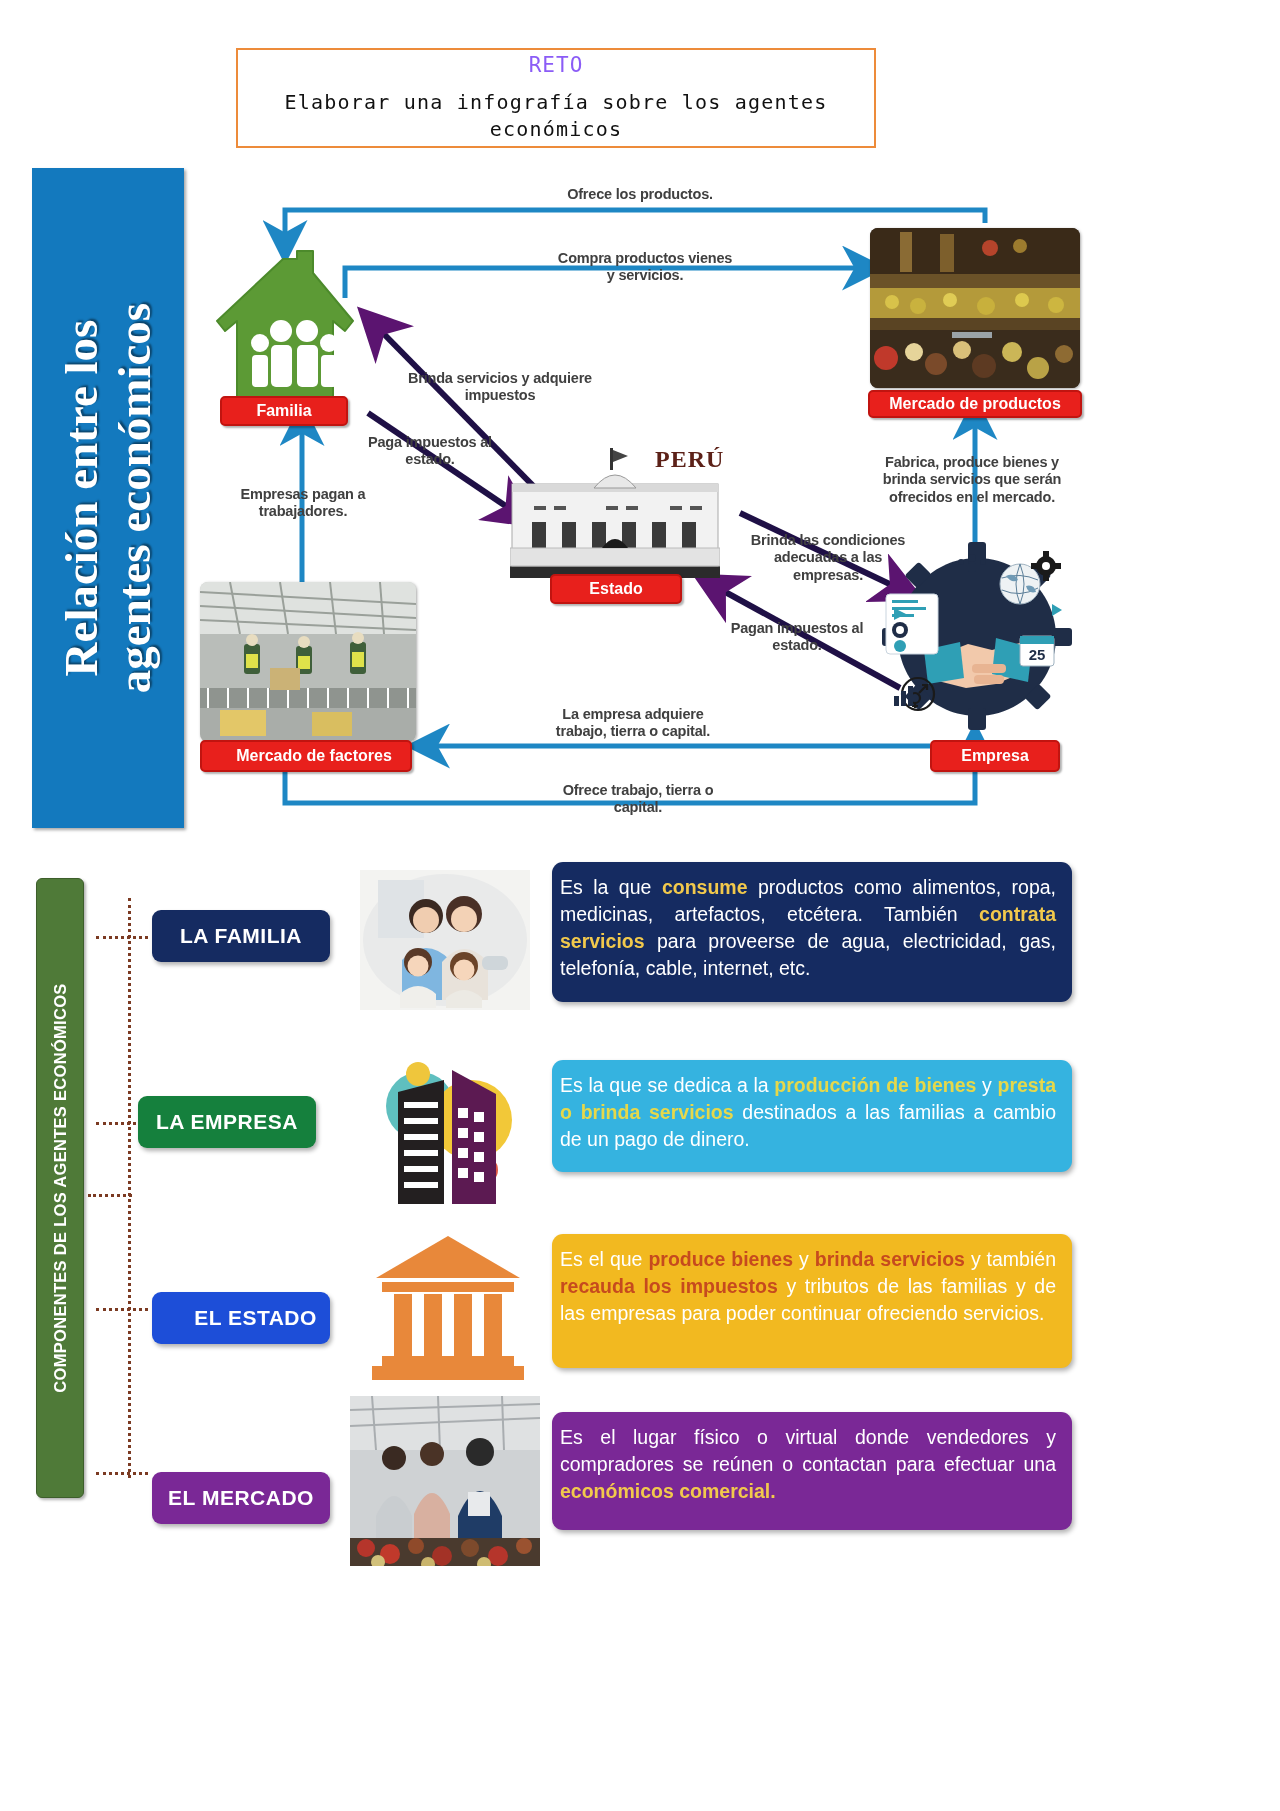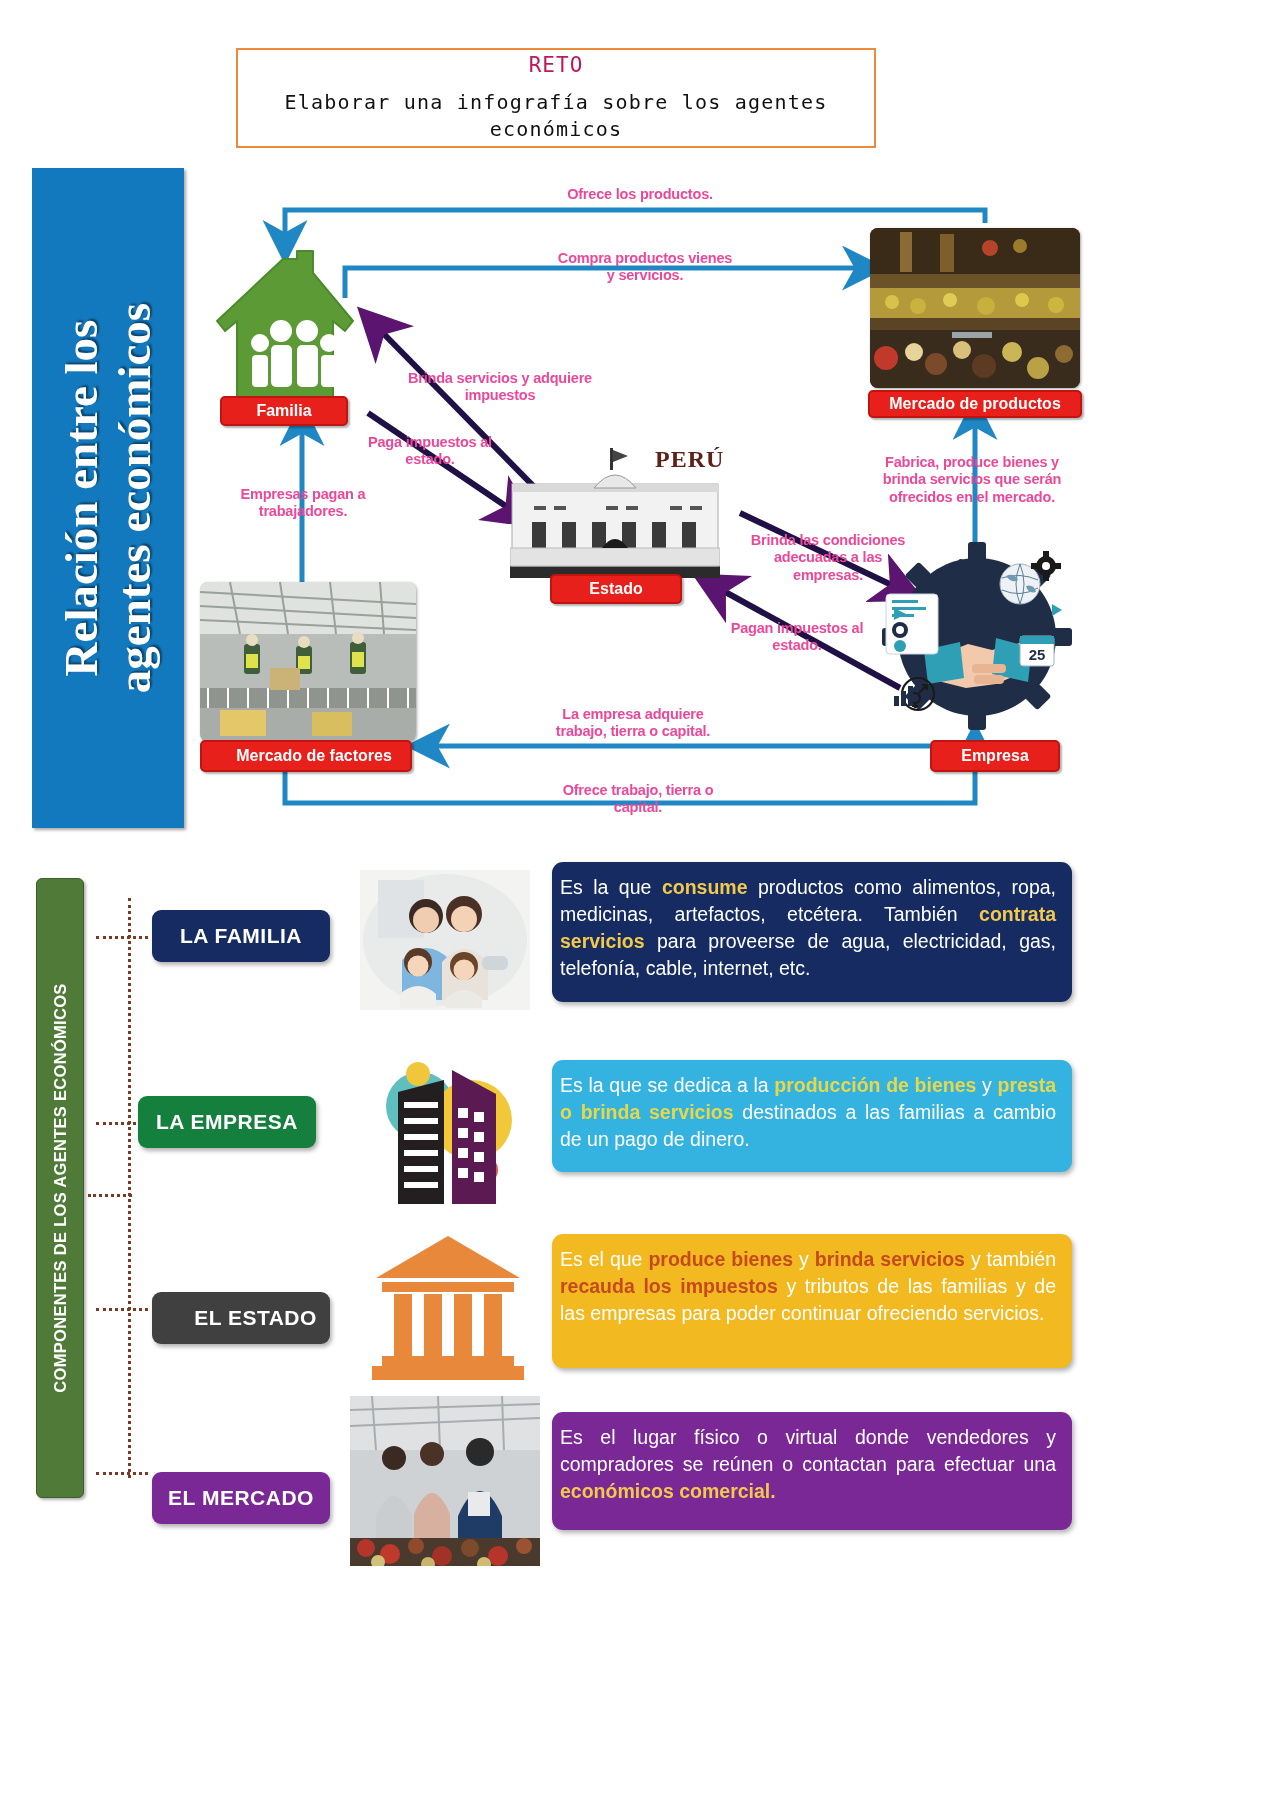--- a/index.html
+++ b/index.html
@@ -61,21 +61,21 @@
 
   
   .photo {
     position:absolute; border-radius:8px; overflow:hidden;
     box-shadow:1px 1px 3px rgba(0,0,0,.35);
   }
   svg.overlay { position:absolute; left:0; top:0; width:1280px; height:678px; pointer-events:none; }
 
   .dlabel {
     position:absolute; font-family:"Liberation Sans", sans-serif;
-    font-size:14.5px; font-weight:bold; color:#ec4899; text-align:center;
+    font-size:14.5px; font-weight:bold; color:#404040; text-align:center;
     line-height:1.2; letter-spacing:-.2px;
   }
 
   
   .peru-wrap { position:absolute; left:510px; top:280px; width:210px; height:130px; }
   .peru-text {
     position:absolute; left:655px; top:278px;
     font-family:"Liberation Serif", serif; font-weight:bold;
     font-size:24px; color:#5C2118; letter-spacing:1px;
   }
@@ -119,21 +119,21 @@
     position:absolute; overflow:hidden;
   }
 
   .dotline { position:absolute; border-top:3px dotted #7B3A22; }
   .dotvert { position:absolute; border-left:3px dotted #7B3A22; }
 </style>
 </head>
 <body>
 
 <div class="reto-box" style="border-color: rgb(237, 139, 58);">
-  <div class="reto-title" style="color: #be185d;">RETO</div>
+  <div class="reto-title" style="color: #8b5cf6;">RETO</div>
   <div class="reto-sub">Elaborar una infografía sobre los agentes económicos</div>
 </div>
 
 <div class="diagram">
 
   <div class="blue-banner" style="background: rgb(19, 121, 190);">
     <div class="vtext">
       <span>Relación entre los</span><br>
       <span>agentes económicos</span>
     </div>
@@ -466,21 +466,21 @@
           <rect x="98" y="122" width="10" height="10"></rect>
             <rect x="114" y="126" width="10" height="10"></rect>
         </g>
       </svg>
     </div>
 
     <div class="card" style="left: 552px; top: 16px; width: 520px; min-height: 112px; background: rgb(53, 179, 224);"><span>Es la que se dedica a la </span><span style="color: rgb(230, 216, 74); font-weight: bold;">producción de bienes</span><span> y </span><span style="color: rgb(230, 216, 74); font-weight: bold;">presta o brinda servicios</span><span> destinados a las familias a cambio de un pago de dinero.</span></div>
   </div>
 
   <div class="comp-row" style="top:372px; height:190px;">
-    <div class="tag" style="left: 152px; top: 62px; background: #404040; padding-left: 29px;">EL ESTADO</div>
+    <div class="tag" style="left: 152px; top: 62px; background: #1d4ed8; padding-left: 29px;">EL ESTADO</div>
 
     <div class="thumb" style="left:368px; top:2px; width:160px; height:150px;">
       <svg viewBox="0 0 160 150" style="width:100%;height:100%;">
         <path d="M80,4 L152,46 L8,46 Z" fill="#E8883A"></path>
         <rect x="14" y="50" width="132" height="10" fill="#E8883A"></rect>
         <g fill="#E8883A">
           <rect x="26" y="62" width="18" height="62"></rect>
             <rect x="56" y="62" width="18" height="62"></rect>
           <rect x="86" y="62" width="18" height="62"></rect>
             <rect x="116" y="62" width="18" height="62"></rect>

